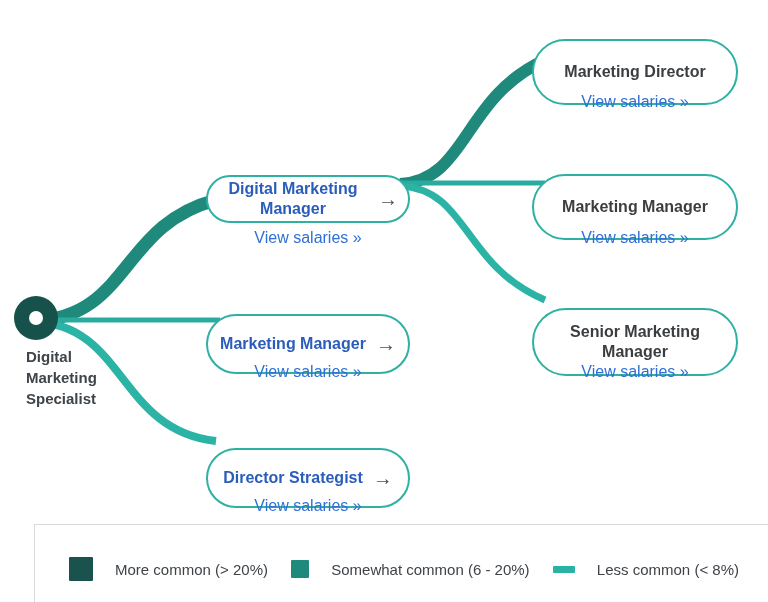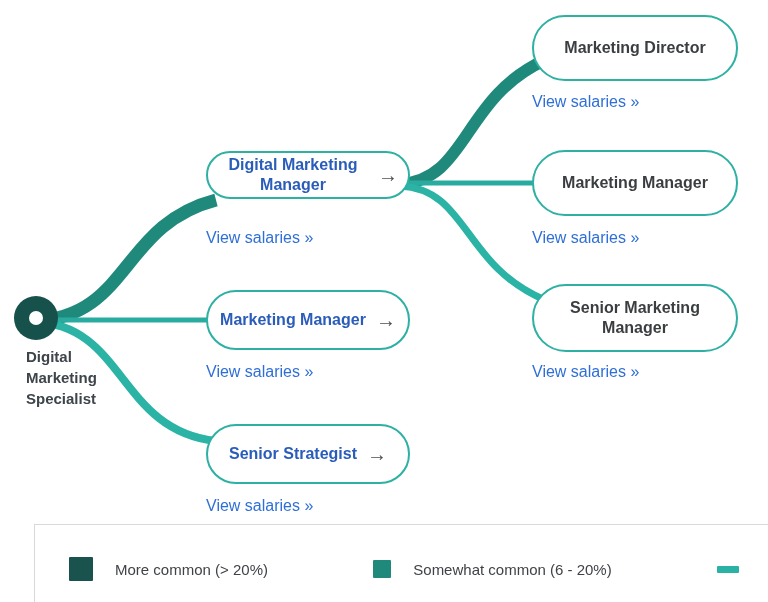--- a/index.html
+++ b/index.html
@@ -11,28 +11,28 @@
   
   .donut{position:absolute;left:14px;top:296px;width:44px;height:44px;border-radius:50%;
          display:flex;align-items:center;justify-content:center;}
   .donut .hole{width:14px;height:14px;border-radius:50%;background:#ffffff;}
   .root-label{position:absolute;left:14px;top:346px;width:88px;font-size:15px;font-weight:bold;
               color:#3e4449;line-height:21px;margin-left:12px;}
 
   
   .pill{position:absolute;background:#ffffff;border:2px solid #2eb0a3;border-radius:36px;
         display:flex;align-items:center;justify-content:center;gap:10px;box-sizing:border-box;
-        cursor:pointer;}
+        cursor:pointer;margin-top:24px;}
   .pill-title{font-size:16px;font-weight:bold;text-align:center;line-height:1.25;max-width:150px;}
   .t-blue{color:#2a5cba;}
   .t-dark{color:#3b3e40;}
   .arrow{font-size:20px;color:#4d4d4d;line-height:1;}
 
   
-  .vs{position:absolute;display:block;font-size:16px;color:#2f6fd6;
+  .vs{position:absolute;display:block;text-align:center;font-size:16px;color:#2f6fd6;
       text-decoration:none;cursor:pointer;}
 
   
   .legend{position:absolute;left:14px;top:524px;width:740px;height:90px;box-sizing:border-box;
           background:#ffffff;border:1px solid #d9d9d9;display:flex;align-items:center;
           justify-content:space-between;padding:0 34px;z-index:3;margin-left:20px;}
   .legend-item{display:flex;align-items:center;gap:22px;}
   .legend-label{font-size:15px;color:#3f4347;}
   .sw{border-radius:1px;flex:0 0 auto;}
   .sw1{width:24px;height:24px;}
@@ -66,21 +66,21 @@
     </div>
     <a class="vs" style="left:206px;top:229px;width:204px;">View salaries »</a>
 
     <div class="pill" style="left:206px;top:290px;width:204px;height:60px;">
       <span class="pill-title t-blue" style="max-width:170px;">Marketing Manager</span>
       <span class="arrow">→</span>
     </div>
     <a class="vs" style="left:206px;top:363px;width:204px;">View salaries »</a>
 
     <div class="pill" style="left:206px;top:424px;width:204px;height:60px;">
-      <span class="pill-title t-blue" style="max-width:170px;">Senior Strategist</span>
+      <span class="pill-title t-blue" style="max-width:170px;">Director Strategist</span>
       <span class="arrow">→</span>
     </div>
     <a class="vs" style="left:206px;top:497px;width:204px;">View salaries »</a>
 
     <div class="pill" style="left:532px;top:15px;width:206px;height:66px;">
       <span class="pill-title t-dark">Marketing Director</span>
     </div>
     <a class="vs" style="left:532px;top:93px;width:206px;">View salaries »</a>
 
     <div class="pill" style="left:532px;top:150px;width:206px;height:66px;">
@@ -99,16 +99,17 @@
     <div class="legend-item">
       <span class="sw sw1" style="background: rgb(26, 83, 77);"></span>
       <span class="legend-label">More common (&gt; 20%)</span>
     </div>
     <div class="legend-item">
       <span class="sw sw2" style="background: rgb(31, 138, 124);"></span>
       <span class="legend-label">Somewhat common (6 - 20%)</span>
     </div>
     <div class="legend-item">
       <span class="sw sw3" style="background: rgb(42, 179, 164);"></span>
+      <span class="legend-label">Less common (&lt; 8%)</span>
     </div>
   </div>
 
 </div>
 
 </body></html>

